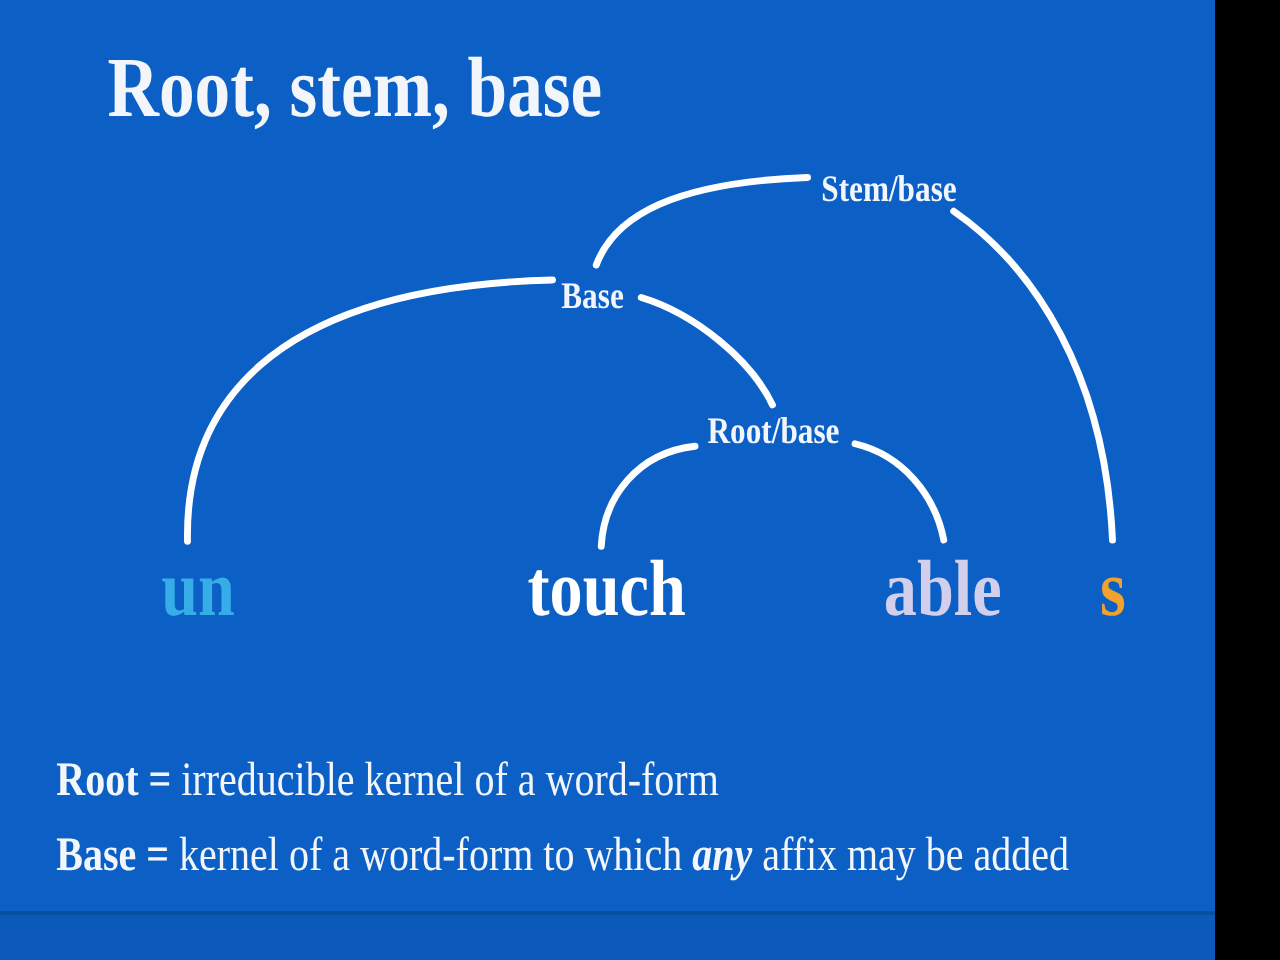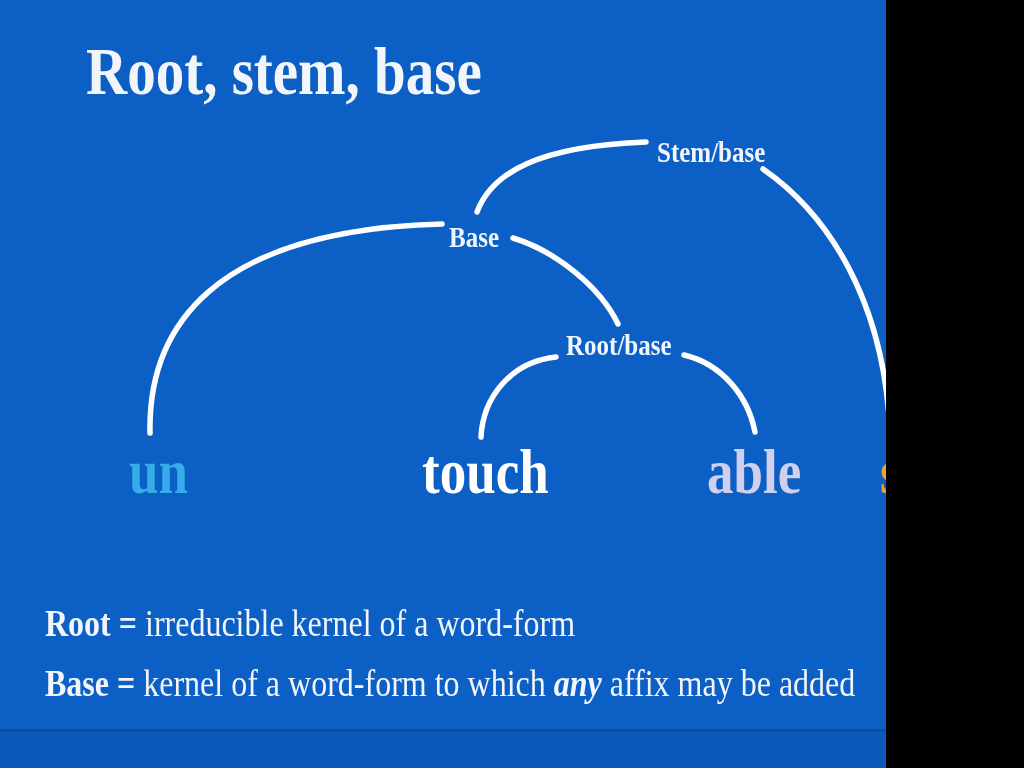--- a/index.html
+++ b/index.html
@@ -1,17 +1,17 @@
 <!DOCTYPE html>
 <html><head>
 <meta charset="utf-8">
 <style>
   html,body{margin:0;padding:0;background:#000;}
   .slide{
-    position:relative;width:886px;height:768px;overflow:hidden;
+    position:relative;width:972px;height:768px;overflow:hidden;
     background:#0C5FC4;
     font-family:"Liberation Serif","DejaVu Serif",serif;
   }
   .txt{
     position:absolute;line-height:1;white-space:pre;color:#F2F6FB;
     transform:scaleY(1.2);transform-origin:0 0;
   }
   .title{left:86px;top:36px;font-size:57px;font-weight:bold;letter-spacing:0px;}
   .arclabel{font-size:25px;font-weight:bold;}
   .lbl-stem{left:657px;top:137px;}

